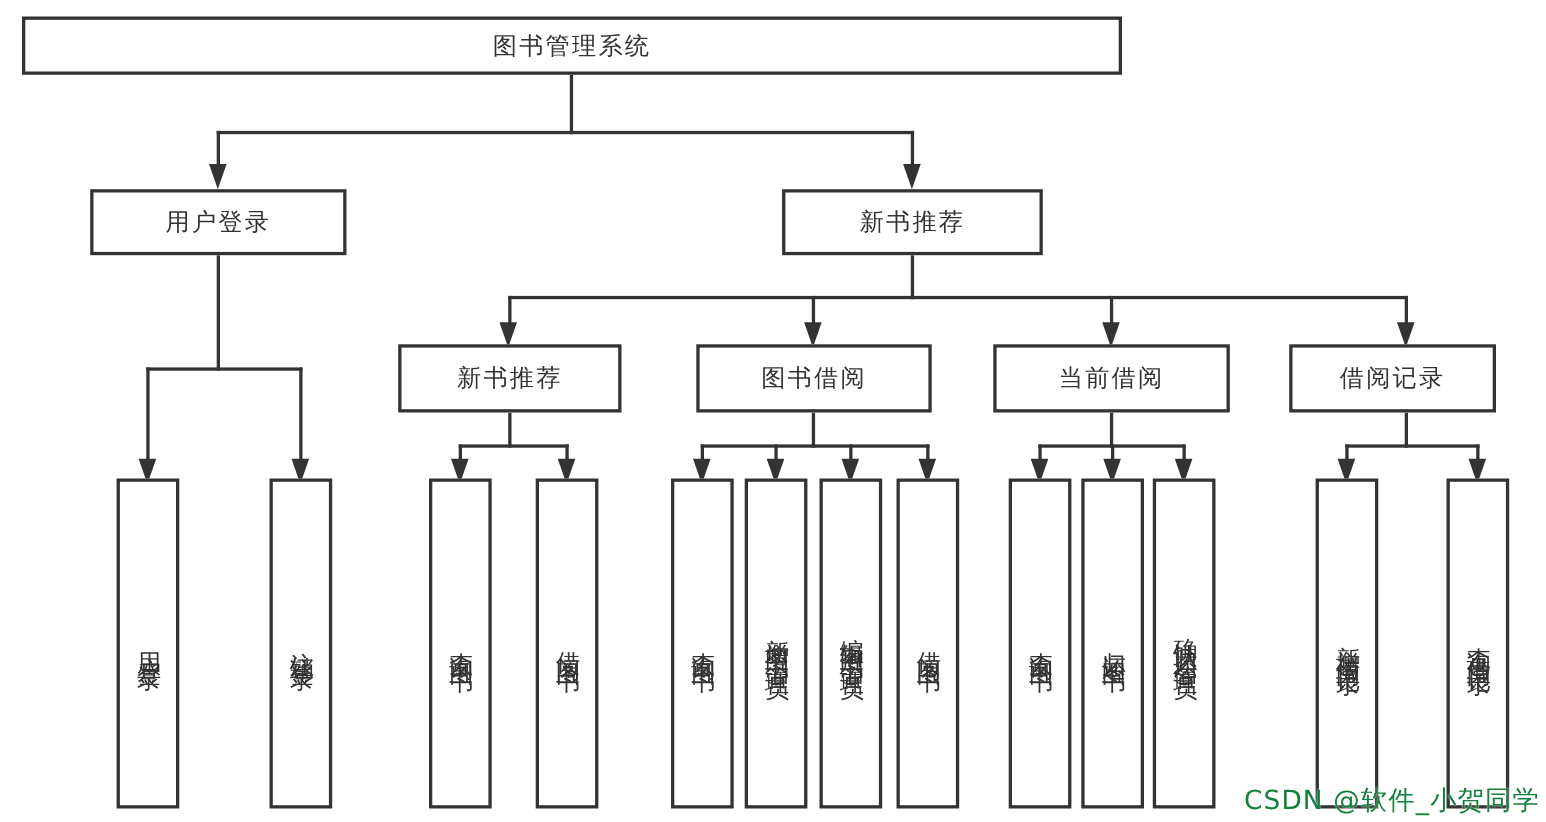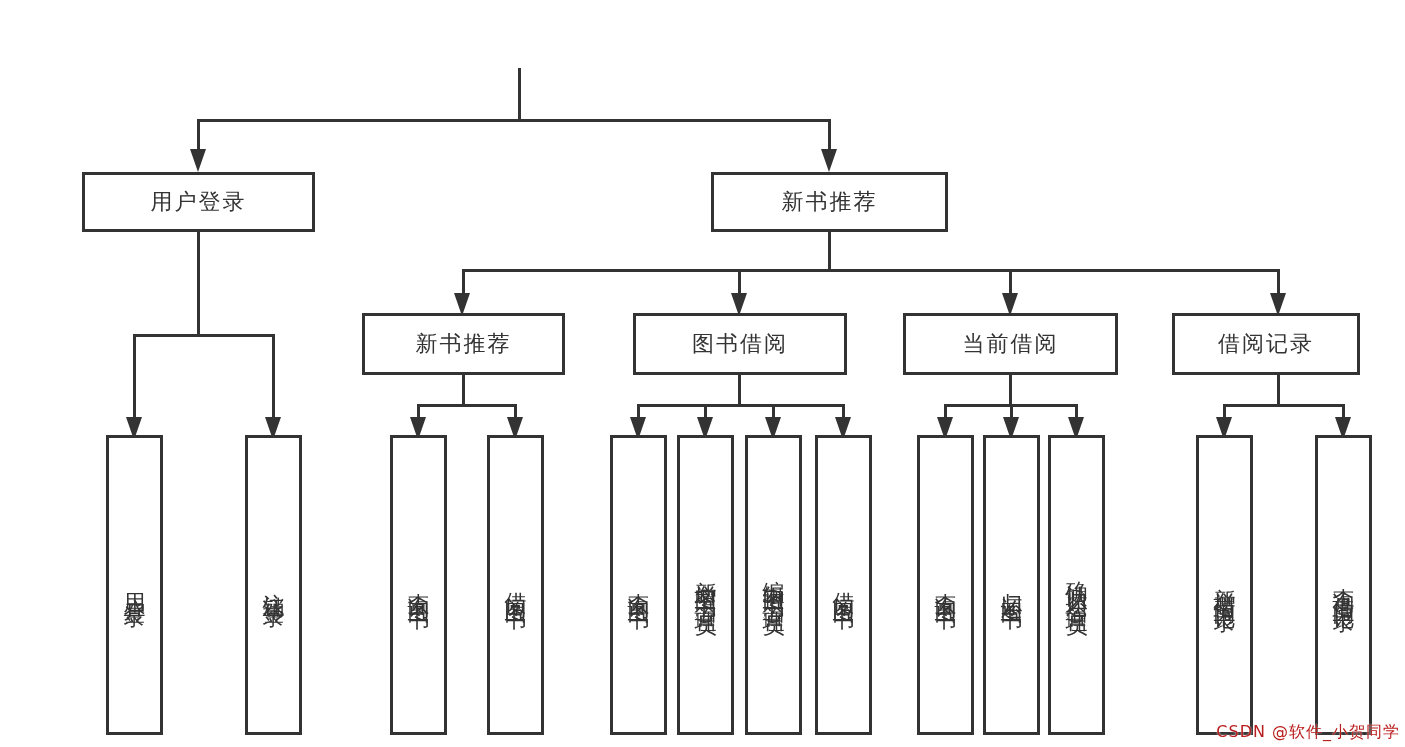--- a/index.html
+++ b/index.html
@@ -48,22 +48,22 @@
     width: 0; height: 0;
     border-left: 8px solid transparent;
     border-right: 8px solid transparent;
     border-top: 23px solid #333333;
     z-index: 1;
   }
   .watermark {
     position: absolute;
     right: 5px;
     bottom: 4px;
-    font-size: 16px;
-    color: #b91c1c;
+    font-size: 24px;
+    color: #15803d;
     letter-spacing: 1px;
     z-index: 3;
     text-shadow: 0 0 2px #ffffff;
   }
 </style>
 </head>
 <body>
 
 <div class="stage">
 
@@ -119,20 +119,21 @@
   <div class="vline" style="left:1075px; top:404px; height:16px;"></div>
   <div class="arrow" style="left:1068px; top:417px;"></div>
 
   <div class="vline" style="left:1277px; top:375px; height:32px;"></div>
   <div class="hline" style="left:1223px; top:404px; width:122px;"></div>
   <div class="vline" style="left:1223px; top:404px; height:16px;"></div>
   <div class="arrow" style="left:1216px; top:417px;"></div>
   <div class="vline" style="left:1342px; top:404px; height:16px;"></div>
   <div class="arrow" style="left:1335px; top:417px;"></div>
 
+  <div class="box hbox" style="left:20px; top:15px; width:1000px; height:53px;">图书管理系统</div>
 
   <div class="box hbox" style="left:82px; top:172px; width:233px; height:60px;">用户登录</div>
   <div class="box hbox" style="left:711px; top:172px; width:237px; height:60px;">新书推荐</div>
 
   <div class="box hbox" style="left:633px; top:313px; width:214px; height:62px;">图书借阅</div>
   <div class="box hbox" style="left:362px; top:313px; width:203px; height:62px;">新书推荐</div>
   <div class="box hbox" style="left:903px; top:313px; width:215px; height:62px;">当前借阅</div>
   <div class="box hbox" style="left:1172px; top:313px; width:188px; height:62px;">借阅记录</div>
 
   <div class="box vbox" style="left:106px; top:435px; width:57px; height:300px;">用户登录</div>

